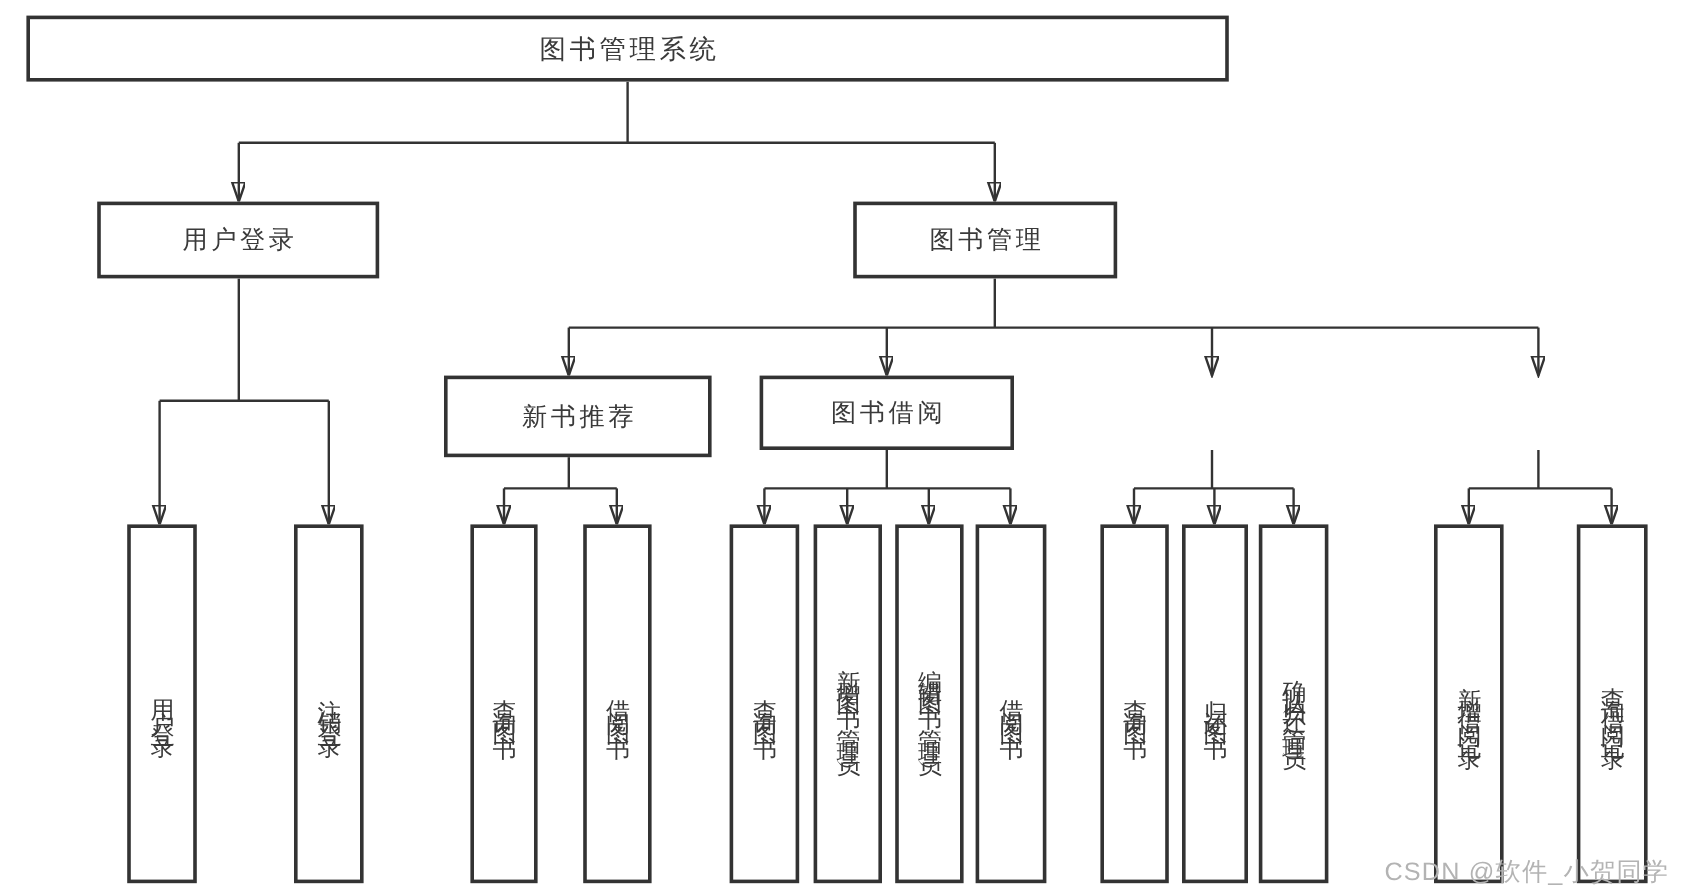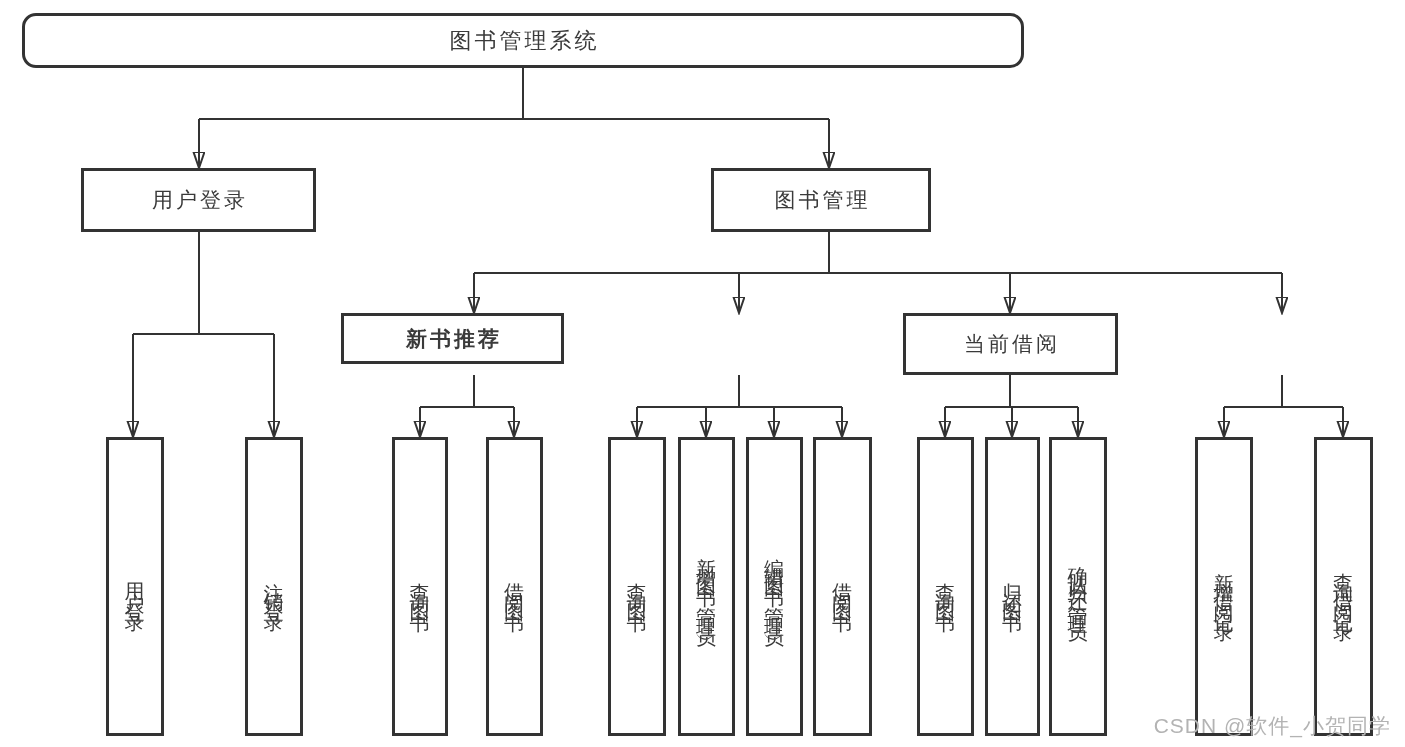--- a/index.html
+++ b/index.html
@@ -122,36 +122,36 @@
     </g>
 
     <g>
       <path d="M1282 375 V407"></path>
       <path d="M1224 407 H1343"></path>
       <path d="M1224 407 V437" marker-end="url(#arrow)"></path>
       <path d="M1343 407 V437" marker-end="url(#arrow)"></path>
     </g>
   </svg>
 
-  <div class="box box-h title" style="left:22px; top:13px; width:1002px; height:55px;border-radius:14px;">
+  <div class="box box-h title" style="left:22px; top:13px; width:1002px; height:55px;">
     <span class="lbl">图书管理系统</span>
   </div>
 
   <div class="box box-h" style="left:81px; top:168px; width:235px; height:64px;">
     <span class="lbl">用户登录</span>
   </div>
   <div class="box box-h" style="left:711px; top:168px; width:220px; height:64px;">
     <span class="lbl">图书管理</span>
   </div>
 
-  <div class="box box-h" style="left:341px; top:313px; width:223px; height:51px;font-weight:bold;">
+  <div class="box box-h" style="left:370px; top:313px; width:223px; height:68px;">
     <span class="lbl">新书推荐</span>
   </div>
-  <div class="box box-h" style="left:903px; top:313px; width:215px; height:62px;">
-    <span class="lbl">当前借阅</span>
+  <div class="box box-h" style="left:633px; top:313px; width:212px; height:62px;">
+    <span class="lbl">图书借阅</span>
   </div>
 
   <div class="box box-v" style="left:106px; top:437px; width:58px; height:299px;">
     <span class="lbl">用户登录</span>
   </div>
   <div class="box box-v" style="left:245px; top:437px; width:58px; height:299px;">
     <span class="lbl">注销登录</span>
   </div>
 
   <div class="box box-v" style="left:392px; top:437px; width:56px; height:299px;">

